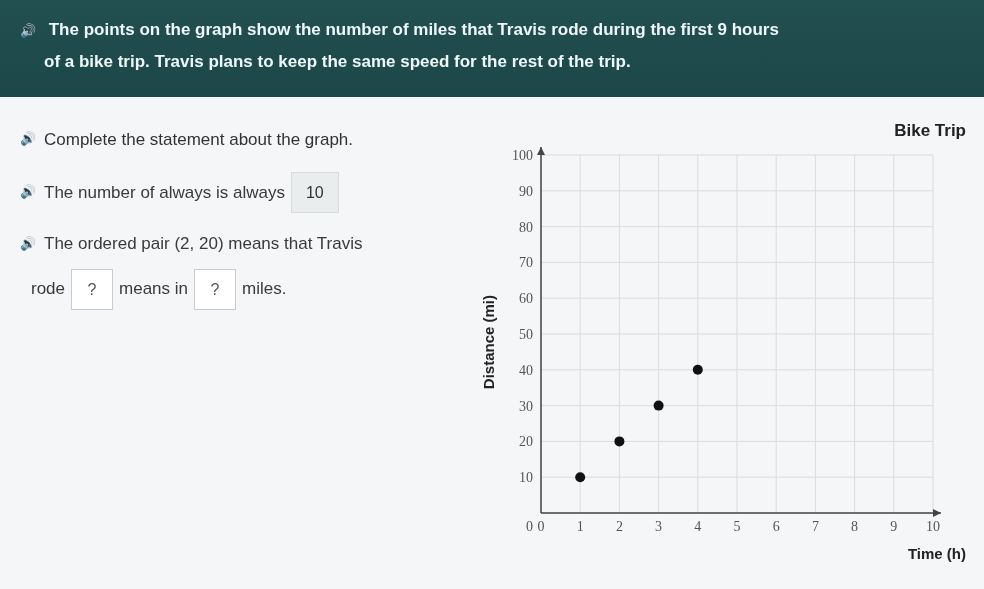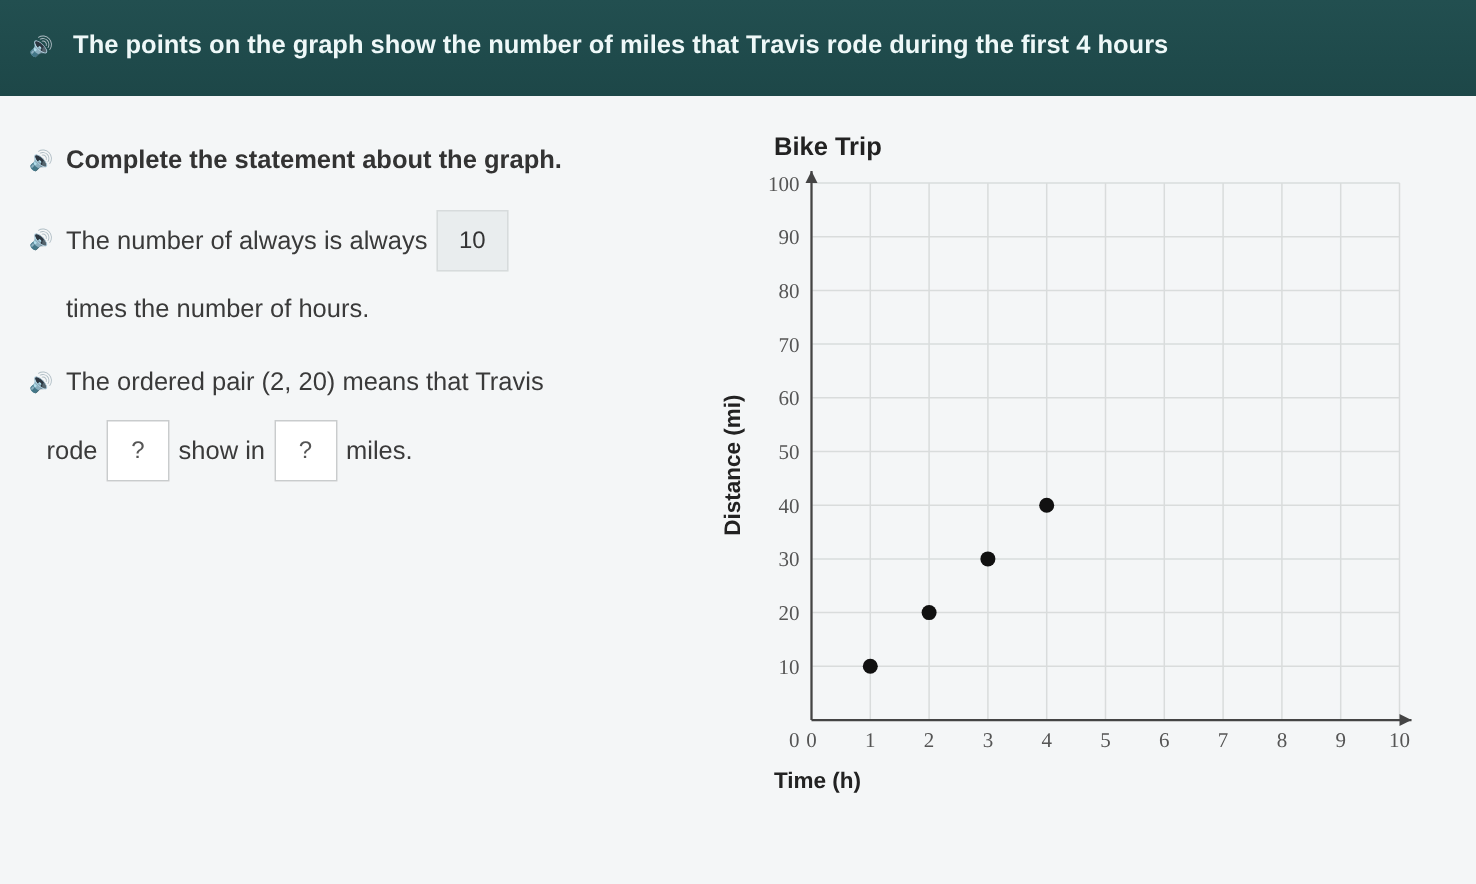--- a/index.html
+++ b/index.html
@@ -25,21 +25,21 @@
     padding: 24px 18px 0 18px;
     gap: 10px;
   }
   .left {
     flex: 1;
     color: #3a3a3a;
     font-size: 17px;
     line-height: 2.2;
   }
   .line { display: flex; align-items: center; flex-wrap: wrap; gap: 6px; margin-bottom: 6px;}
-  .bold { font-weight: 700; color: #333; }
+  .bold { font-weight: 400; color: #333; }
   .speaker {
     display: inline-flex;
     align-items: center;
     justify-content: center;
     width: 20px; height: 20px;
     color: #555;
     font-size: 13px;
   }
   .filled {
     background: #e9edee;
@@ -60,21 +60,21 @@
     display: inline-block;
     min-width: 42px;
     text-align: center;
     cursor: pointer;
   }
   .right {
     width: 490px;
     position: relative;
   }
   .chart-title {
-    text-align: left;
+    text-align: right;
     font-weight: 700;
     font-size: 17px;
     color: #222;
     margin-bottom: 2px;
     padding-left: 40px;
   }
   .chart-wrap {
     display: flex;
     align-items: center;
   }
@@ -82,70 +82,68 @@
     writing-mode: vertical-rl;
     transform: rotate(180deg);
     font-weight: 700;
     font-size: 15px;
     color: #222;
     padding: 0 4px;
     text-align:center;
   }
   svg.chart { display: block; }
   .xlabel {
-    text-align: left;
+    text-align: right;
     font-weight: 700;
     font-size: 15px;
     color: #222;
     padding-left: 40px;
     margin-top: 2px;
   }
   text.tick { font-size: 14px; fill: #555; font-family: Georgia, serif;}
   line.grid { stroke: #d9dcdc; stroke-width: 1; }
   line.axis { stroke: #444; stroke-width: 1.5; }
   circle.pt { fill: #111; }
   polygon.arrow { fill:#444; }
 </style>
 </head>
 <body>
 
 <div class="header">
   <span class="speaker">🔊</span>
-  <span>The points on the graph show the number of miles that Travis rode during the first 4 hours</span><br>
+  <span>The points on the graph show the number of miles that Travis rode during the first 9 hours</span><br>
+  <span style="margin-left:26px">of a bike trip. Travis plans to keep the same speed for the rest of the trip.</span>
 </div>
 
 <div class="content">
   <div class="left">
 
     <div class="line">
       <span class="speaker">🔊</span>
       <span class="bold">Complete the statement about the graph.</span>
     </div>
 
     <div style="height:8px"></div>
 
     <div class="line">
       <span class="speaker">🔊</span>
       <span>The number of always is always</span>
       <span class="filled">10</span>
     </div>
-    <div class="line" style="margin-left:26px">
-      <span>times the number of hours.</span>
-    </div>
 
     <div style="height:6px"></div>
 
     <div class="line">
       <span class="speaker">🔊</span>
       <span>The ordered pair (2, 20) means that Travis</span>
     </div>
     <div class="line" style="margin-left:13px">
       <span>rode</span>
       <span class="blank">?</span>
-      <span>show in</span>
+      <span>means in</span>
       <span class="blank">?</span>
       <span>miles.</span>
     </div>
   </div>
 
   <div class="right">
     <div class="chart-title">Bike Trip</div>
     <div class="chart-wrap">
       <div class="ylabel">Distance (mi)</div>
       <svg class="chart" width="450" height="400" id="chart-svg">

